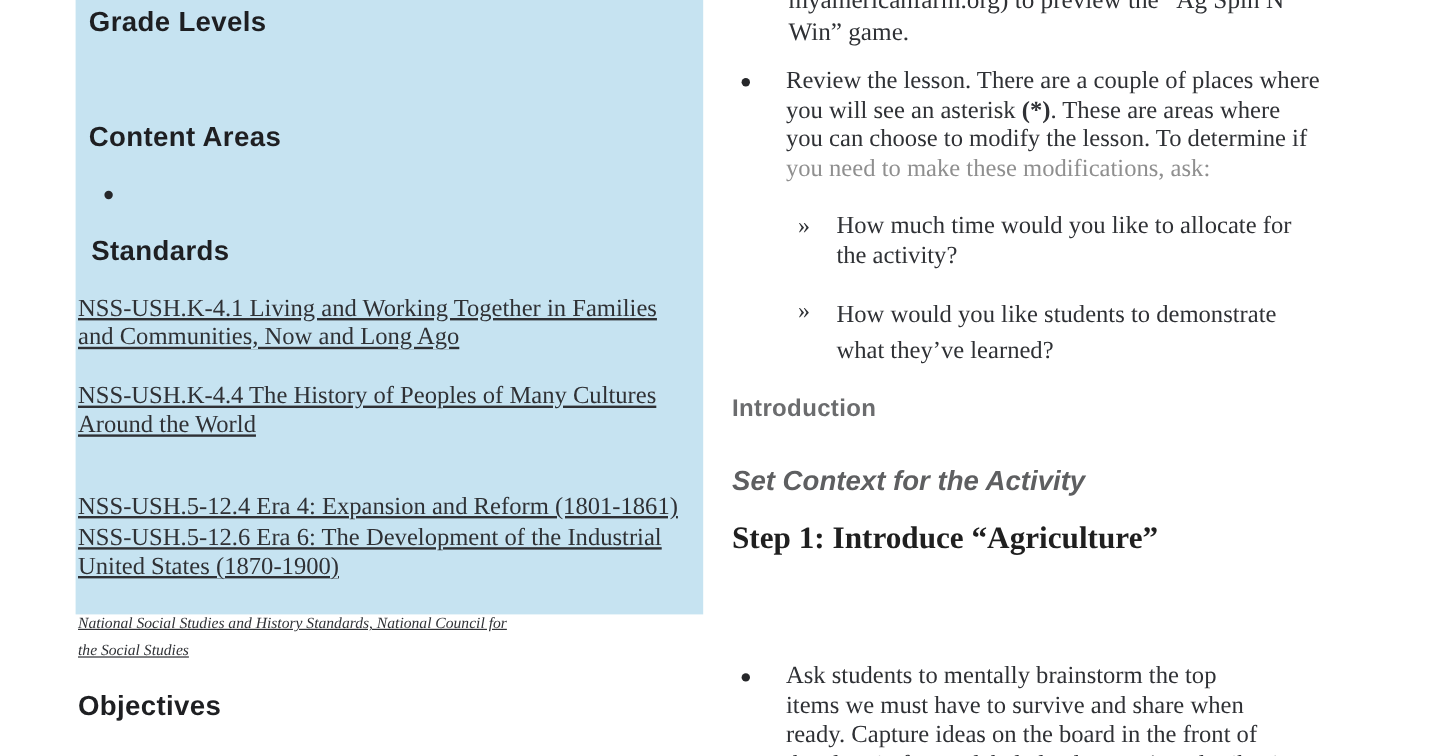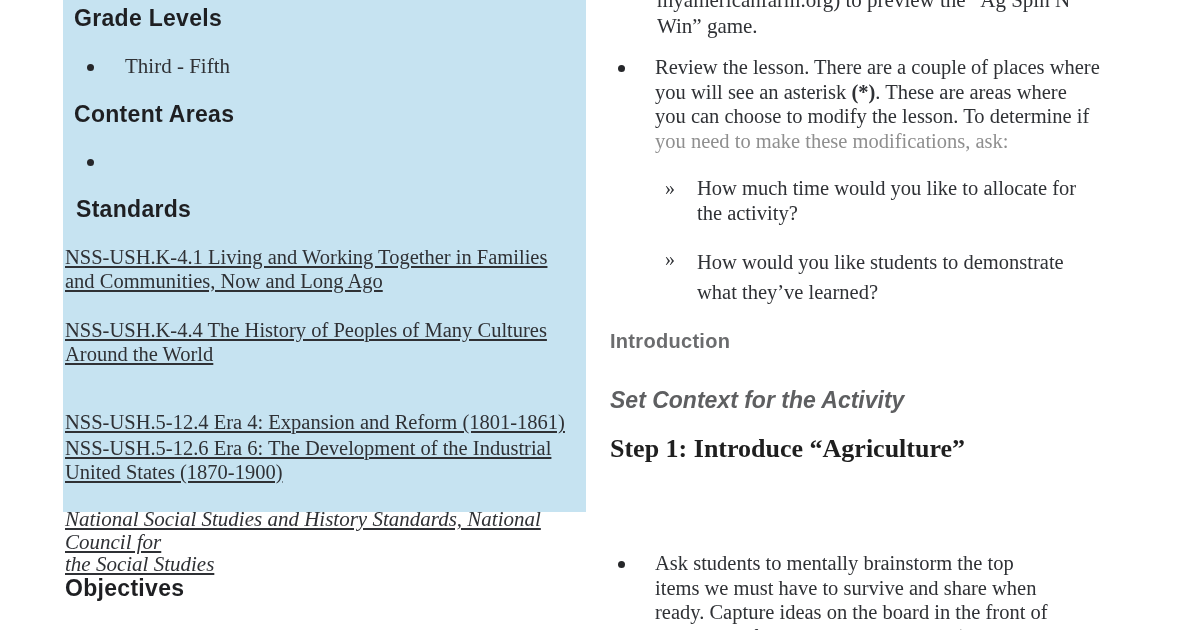--- a/index.html
+++ b/index.html
@@ -43,21 +43,21 @@
     position: absolute; left: 2px; width: 520px; margin: 0;
     font-size: 20.5px; line-height: 23.5px;
     white-space: pre-line;
     color: var(--body_text, #2f3135);
     text-decoration: underline;
   }
   #std0 { top: 246px; }
   #std1 { top: 319px; }
   #std2 { top: 411px; }
   #std3 { top: 437px; }
-  #src  { top: 508px; font-style: italic; font-size: 21px; line-height: 22.5px; width: 530px; }
+  #src  { top: 508px; font-style: italic; font-size: 13px; line-height: 22.5px; width: 530px; }
 
   
   .main { position: absolute; left: 610px; top: 0; width: 580px; height: 630px; }
   .m-abs { position: absolute; margin: 0; }
 
   #clip {
     left: 47px; top: -13px;
     font-size: 21px; line-height: 26px;
     white-space: pre-line; width: 540px;
   }
@@ -109,24 +109,20 @@
 </style>
 </head>
 <body>
 
 <div class="page">
 
   <aside class="sidebar">
 
     <h2 class="sb-h" id="gl-h">Grade Levels</h2>
 
-    <div class="sb-bullet" id="gl-b">
-      <span class="dot"></span>
-      <p class="txt">Third - Fifth</p>
-    </div>
 
     <h2 class="sb-h" id="ca-h">Content Areas</h2>
 
     <div class="sb-bullet" id="ca-b">
       <span class="dot"></span>
     </div>
 
     <h2 class="sb-h" id="st-h">Standards</h2>
 
     <p class="sb-p" id="std0">NSS-USH.K-4.1 Living and Working Together in Families

